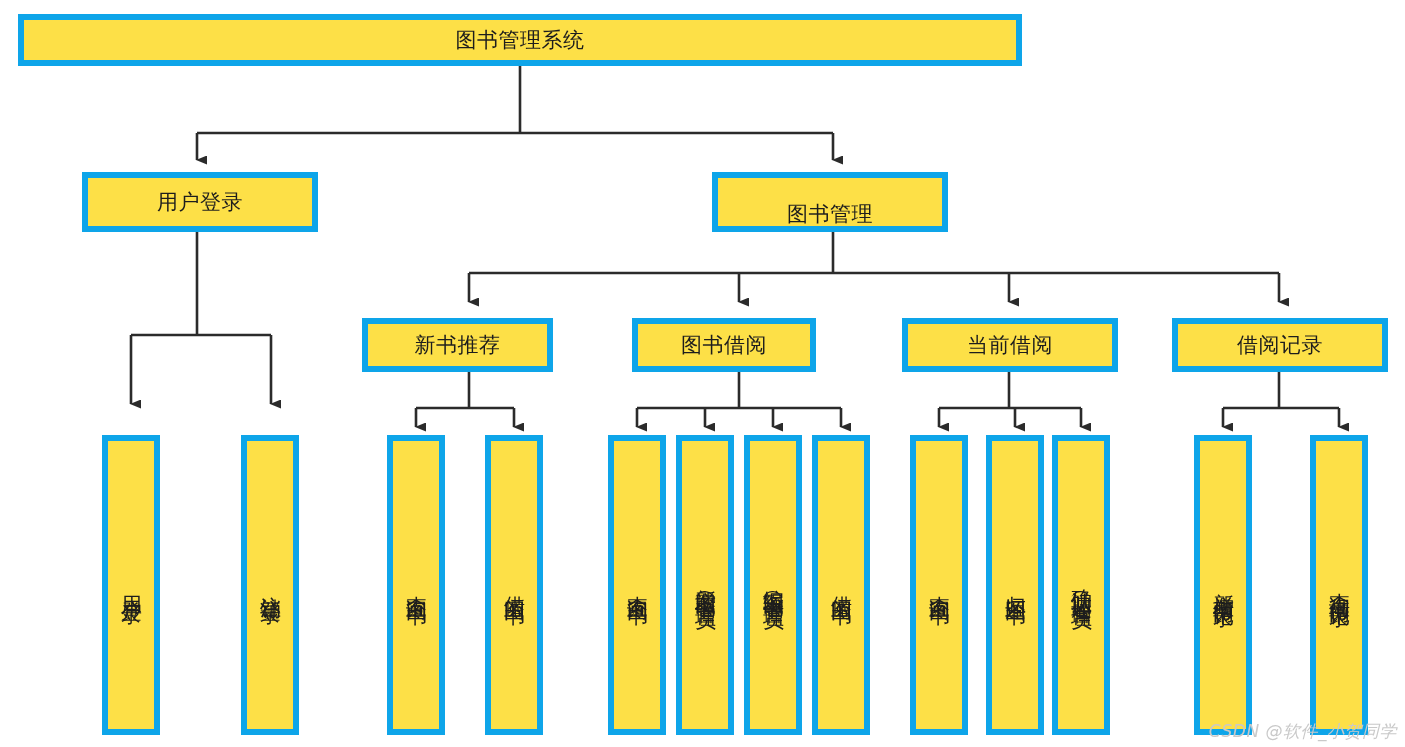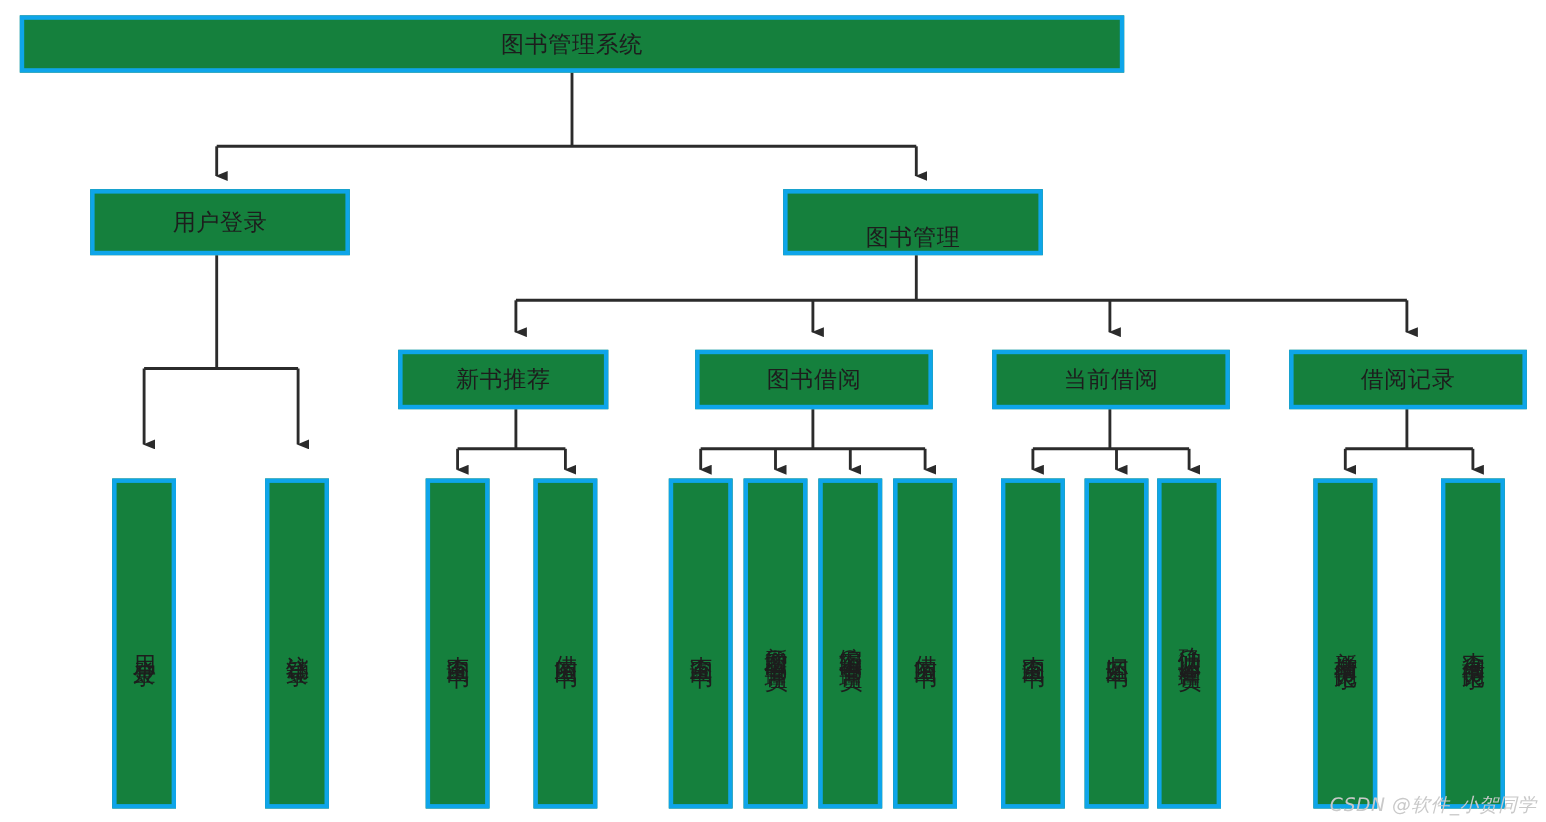--- a/index.html
+++ b/index.html
@@ -28,22 +28,22 @@
     left: 0;
     top: 0;
     width: 1405px;
     height: 747px;
     pointer-events: none;
   }
 
   .node {
     position: absolute;
     box-sizing: border-box;
-    background: #15803d;
-    border: 4px solid #0ea5e9;
+    background: #fde047;
+    border: 6px solid #0ea5e9;
     display: flex;
     align-items: center;
     justify-content: center;
     overflow: hidden;
   }
 
   .node-label {
     color: #1d1d1d;
     font-size: 21px;
     line-height: 1.15;
@@ -145,21 +145,21 @@
   </div>
 
   <div class="node" style="left:712px; top:172px; width:236px; height:60px;align-items:flex-end;">
     <span class="node-label">图书管理</span>
   </div>
 
   <div class="node" style="left:362px; top:318px; width:191px; height:54px;">
     <span class="node-label">新书推荐</span>
   </div>
 
-  <div class="node" style="left:632px; top:318px; width:216px; height:54px;">
+  <div class="node" style="left:632px; top:318px; width:184px; height:54px;">
     <span class="node-label">图书借阅</span>
   </div>
 
   <div class="node" style="left:1172px; top:318px; width:216px; height:54px;">
     <span class="node-label">借阅记录</span>
   </div>
 
   <div class="node" style="left:902px; top:318px; width:216px; height:54px;">
     <span class="node-label">当前借阅</span>
   </div>

